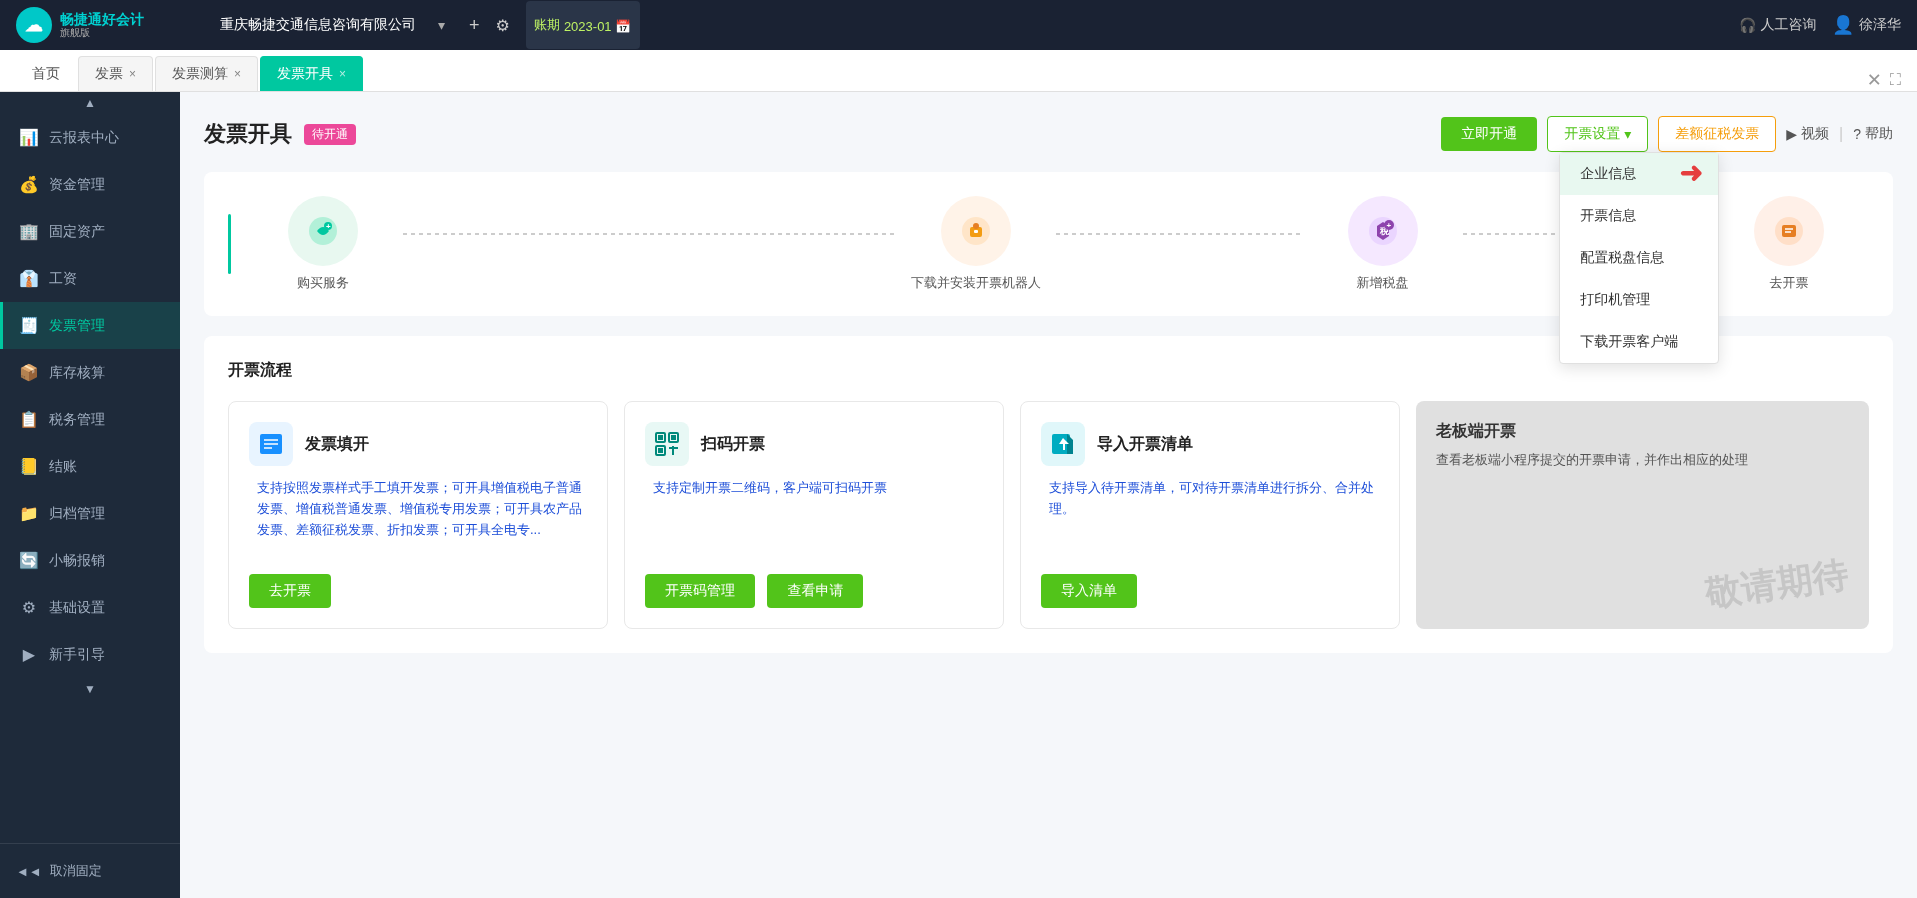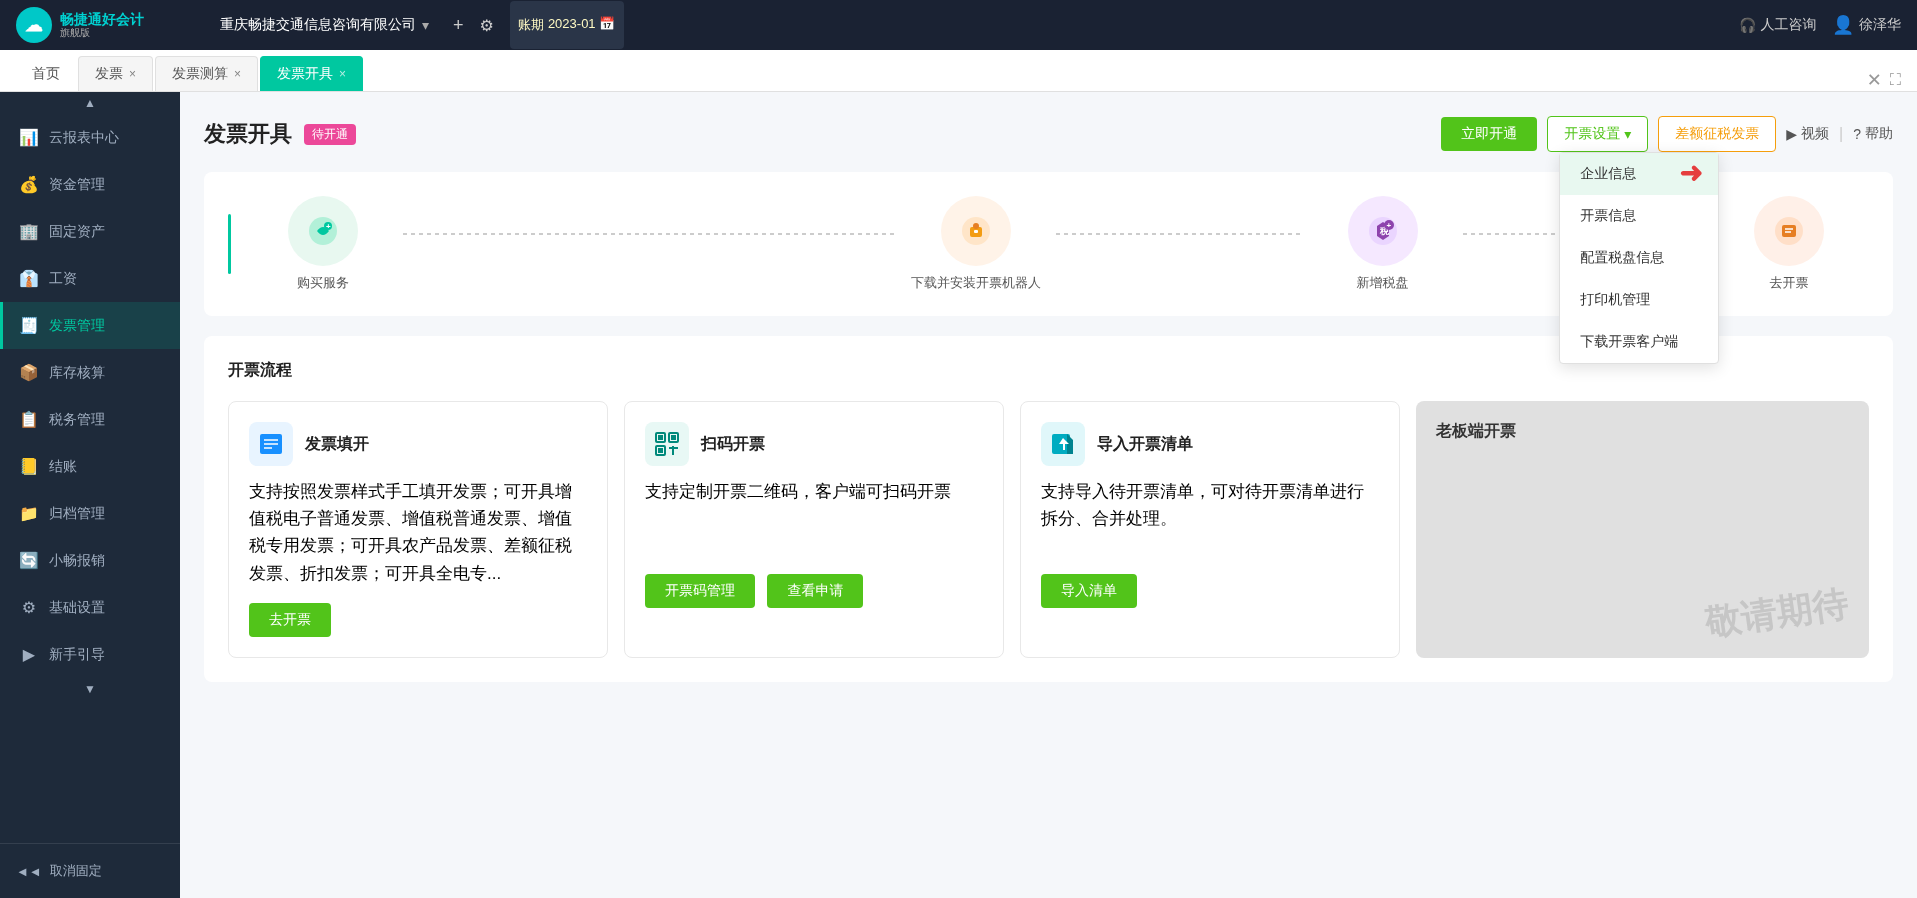--- a/index.html
+++ b/index.html
@@ -26,33 +26,33 @@
       width: 36px; height: 36px;
       background: #00c8c8;
       border-radius: 50%;
       display: flex; align-items: center; justify-content: center;
       font-size: 18px; color: #fff; font-weight: bold;
     }
     .logo-text { display: flex; flex-direction: column; line-height: 1.2; }
     .logo-main { color: #00d0d0; font-size: 14px; font-weight: bold; }
     .logo-sub { color: #aaa; font-size: 10px; }
     .company-selector {
-      display: flex; align-items: center; gap: 6px;
+      display: flex; align-items: center; gap: 22px;
       color: #fff; font-size: 14px; cursor: pointer;
       padding: 4px 8px; border-radius: 4px;
     }
     .header-actions {
       margin-left: auto;
       display: flex; align-items: center; gap: 16px;
       color: #ccc; font-size: 14px;
     }
     .header-btn { cursor: pointer; display: flex; align-items: center; gap: 4px; color: #ccc; }
     .period-badge {
-      background: #2a3548; color: #fef9c3; padding: 15px 8px; border-radius: 4px; font-size: 13px;
-      display: flex; align-items: flex-start; gap: 4px;
+      background: #2a3548; color: #bef264; padding: 15px 8px; border-radius: 4px; font-size: 13px;
+      display: flex; align-items: flex-end; gap: 4px;
     }
     .add-btn { color: #ccc; cursor: pointer; font-size: 18px; }
     .settings-btn { color: #ccc; cursor: pointer; font-size: 16px; }
 
     
     .tab-bar {
       height: 42px;
       background: #fff;
       display: flex;
       align-items: flex-end;
@@ -269,24 +269,25 @@
       display: flex; align-items: center; justify-content: center;
       font-size: 22px;
     }
     .billing-icon.blue { background: #e8f4ff; color: #1890ff; }
     .billing-icon.cyan { background: #e0f7fa; color: #00acc1; }
     .billing-icon.teal { background: #e8f8f5; color: #00897b; }
     .billing-card-title {
       font-size: 16px; font-weight: bold; color: #222;
     }
     .billing-card-desc {
-      font-size: 17px; color: #000000;
+      font-size: 13px; color: #1d4ed8;
       line-height: 1.6;
       margin-bottom: 16px;
       min-height: 80px;
+      margin-left: 8px;
     }
     .btn-green {
       background: #52c41a; color: #fff;
       border: none; padding: 8px 20px;
       border-radius: 4px; font-size: 14px; cursor: pointer;
       margin-right: 8px;
     }
     .billing-card-last {
       flex: 1;
       background: #e0e0e0;
@@ -619,20 +620,21 @@
               </svg>
             </div>
             <span class="billing-card-title">导入开票清单</span>
           </div>
           <div class="billing-card-desc">支持导入待开票清单，可对待开票清单进行拆分、合并处理。</div>
           <button class="btn-green">导入清单</button>
         </div>
 
         <div class="billing-card-last">
           <div class="billing-card-last-title">老板端开票</div>
+          <div class="billing-card-last-desc">查看老板端小程序提交的开票申请，并作出相应的处理</div>
           <div class="period-overlay">敬请期待</div>
         </div>
 
       </div>
     </div>
 
   </div>
 </div>
 
 </body></html>

